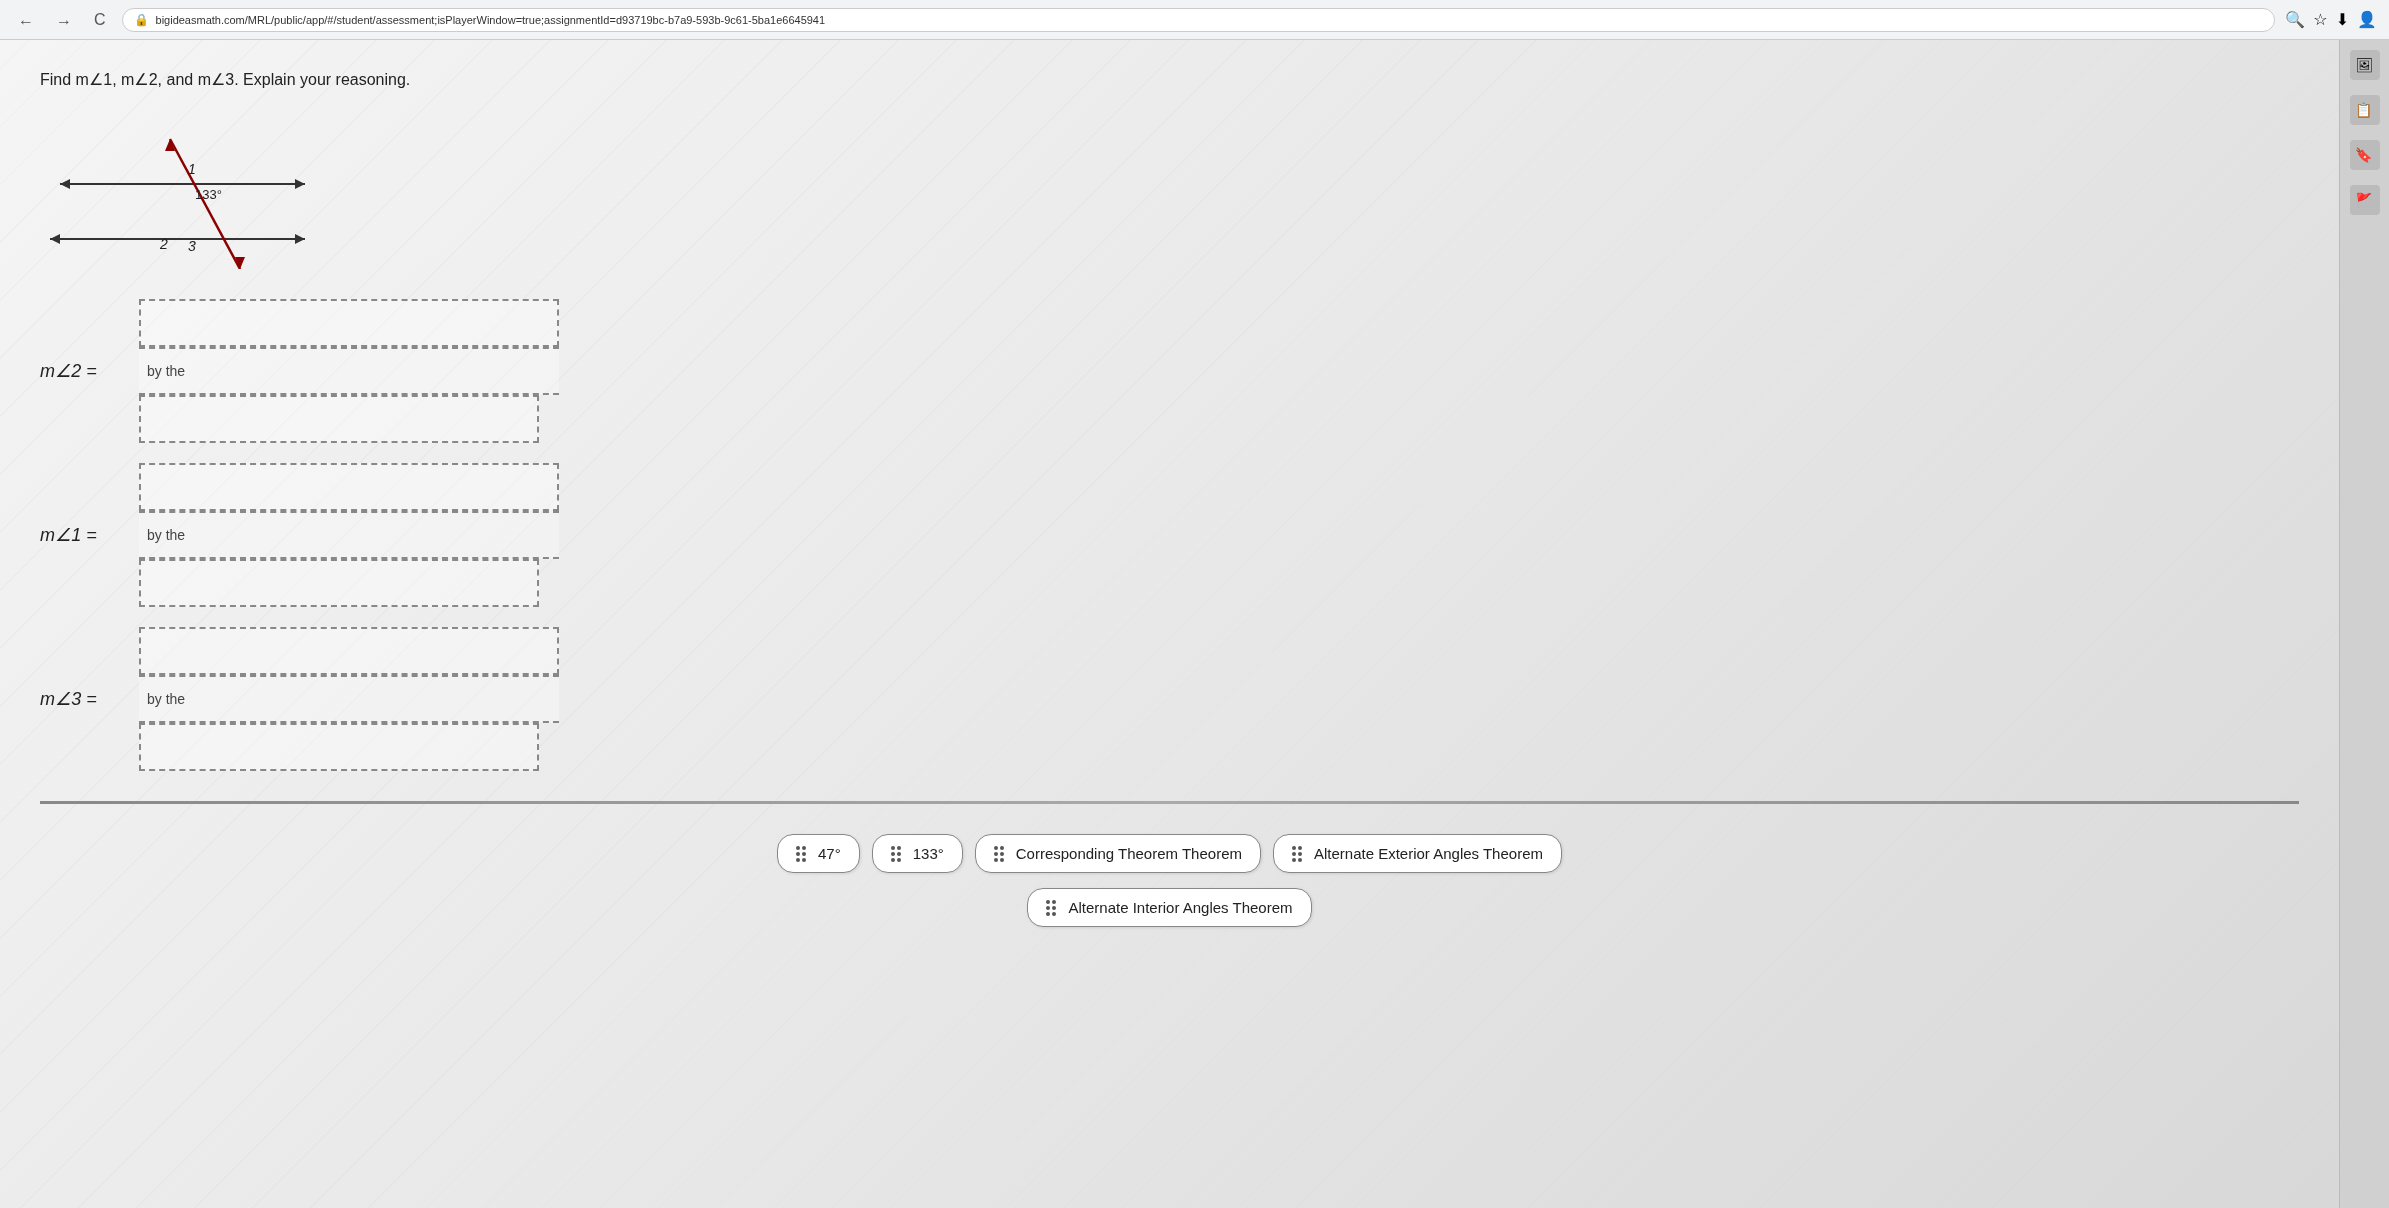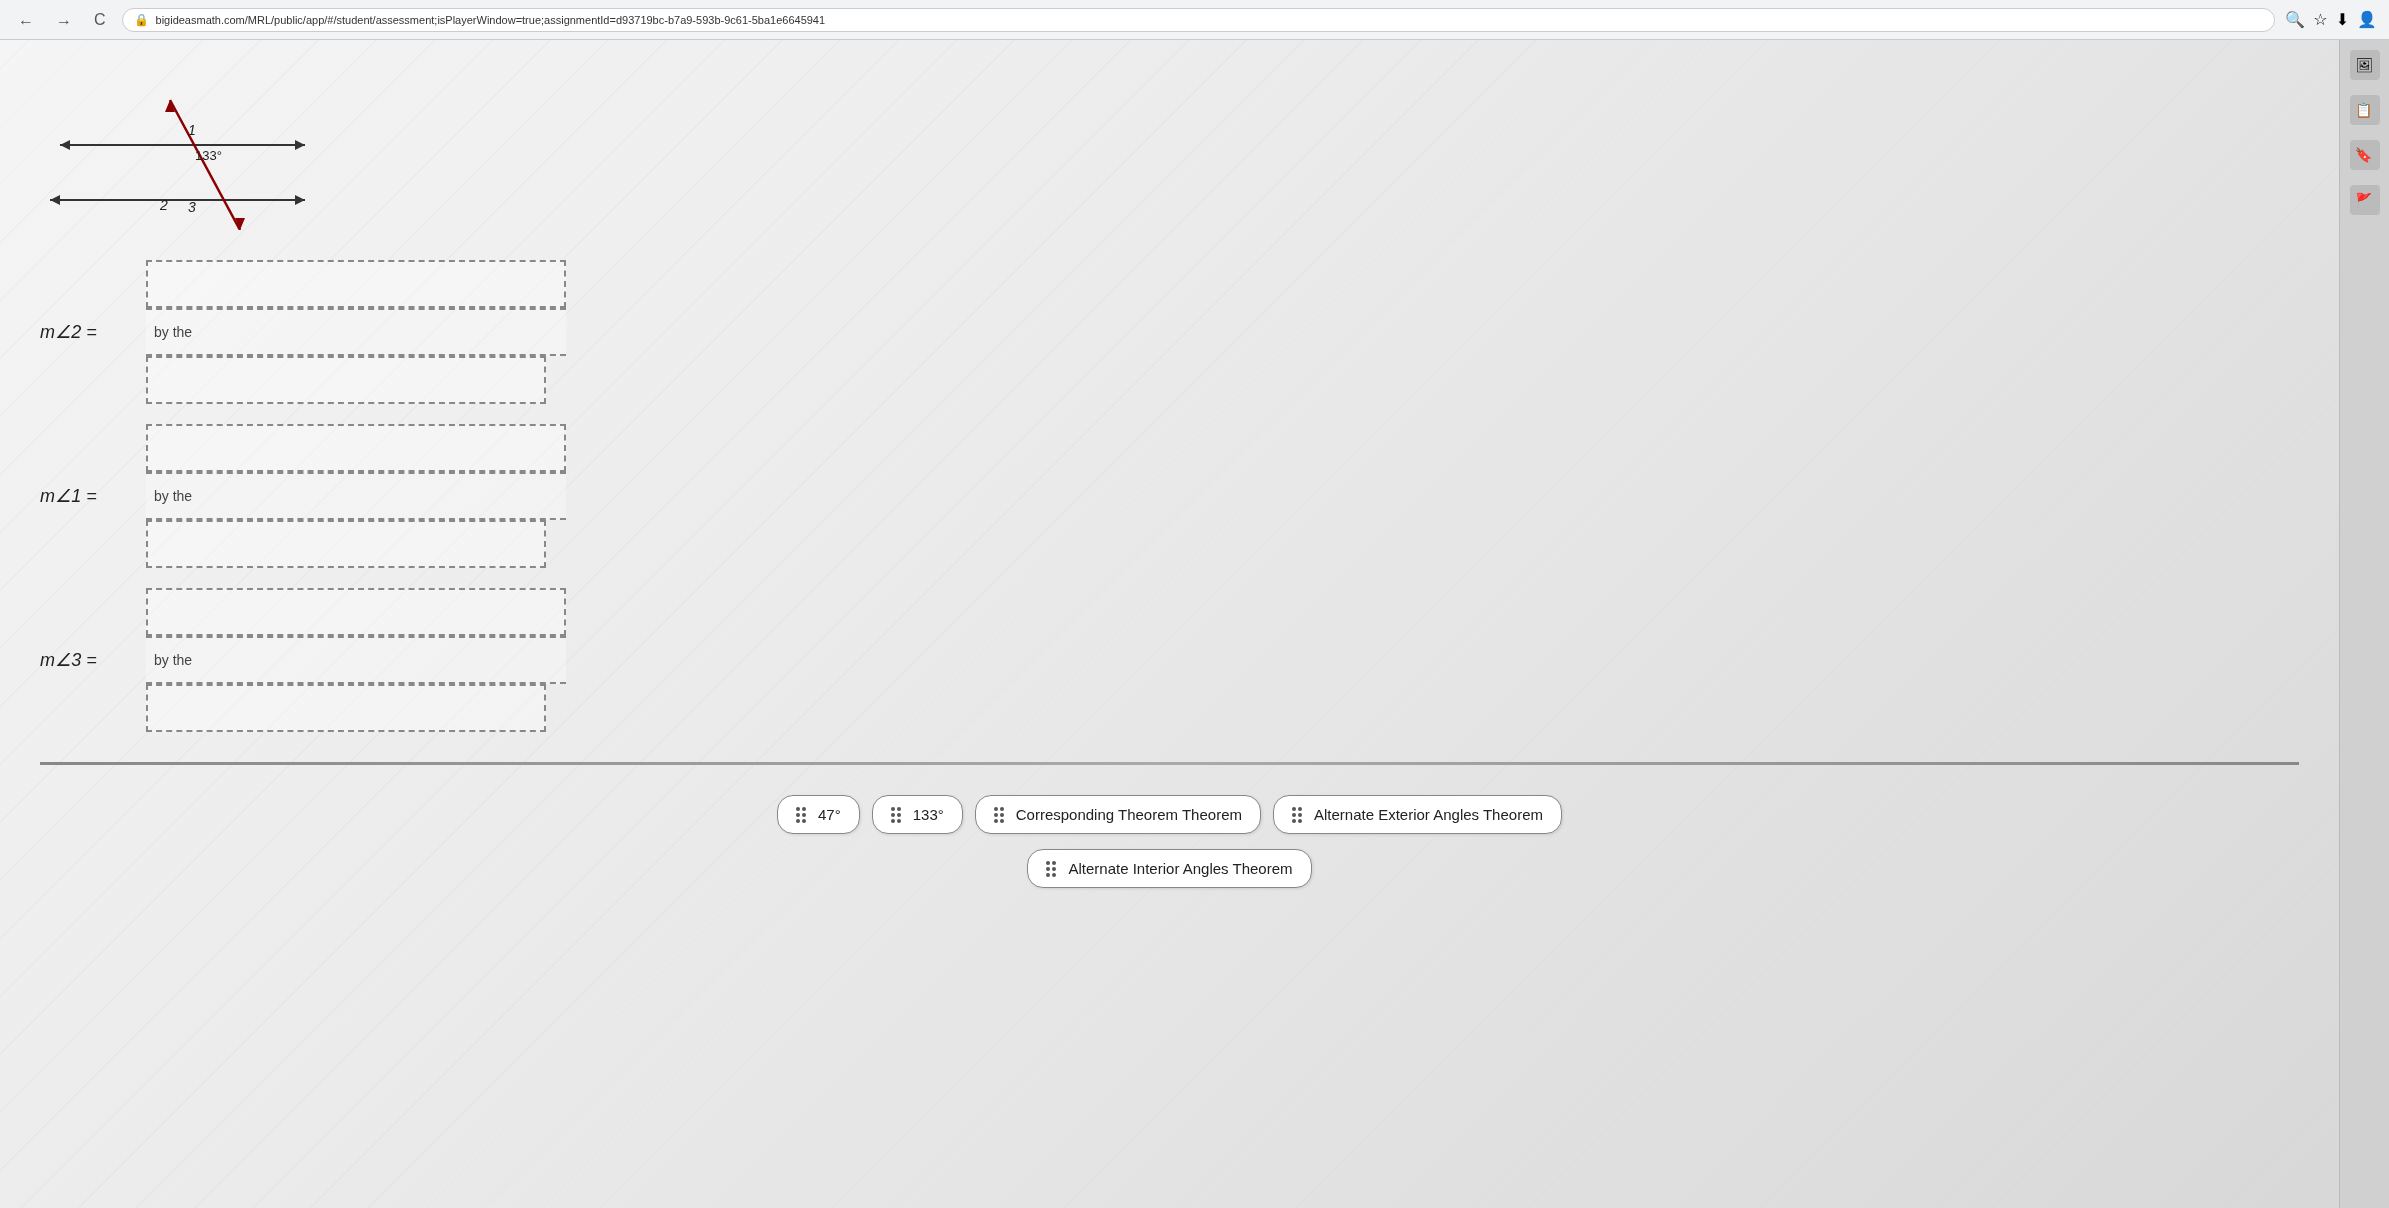--- a/index.html
+++ b/index.html
@@ -125,21 +125,21 @@
       flex-direction: column;
       gap: 20px;
       position: relative;
       z-index: 1;
       margin-bottom: 30px;
     }
 
     .answer-row {
       display: flex;
       align-items: center;
-      gap: 26px;
+      gap: 19px;
     }
 
     .angle-label {
       font-size: 18px;
       color: #222;
       min-width: 80px;
       font-style: italic;
     }
 
     .drop-zone-group {
@@ -252,20 +252,21 @@
 
 <div class="right-panel">
   <div class="right-icon">🖼</div>
   <div class="right-icon">📋</div>
   <div class="right-icon">🔖</div>
   <div class="right-icon">🚩</div>
 </div>
 
 <div class="main-content">
 
+  <div class="instruction">Find m∠1, m∠2, and m∠3. Explain your reasoning.</div>
 
   <div class="diagram-area">
     <svg class="diagram-svg" viewBox="0 0 280 160">
 
       <line x1="20" y1="75" x2="265" y2="75" stroke="#333" stroke-width="2"></line>
       <polygon points="265,75 255,70 255,80" fill="#333"></polygon>
       <polygon points="20,75 30,70 30,80" fill="#333"></polygon>
 
       <line x1="10" y1="130" x2="265" y2="130" stroke="#333" stroke-width="2"></line>
       <polygon points="265,130 255,125 255,135" fill="#333"></polygon>

